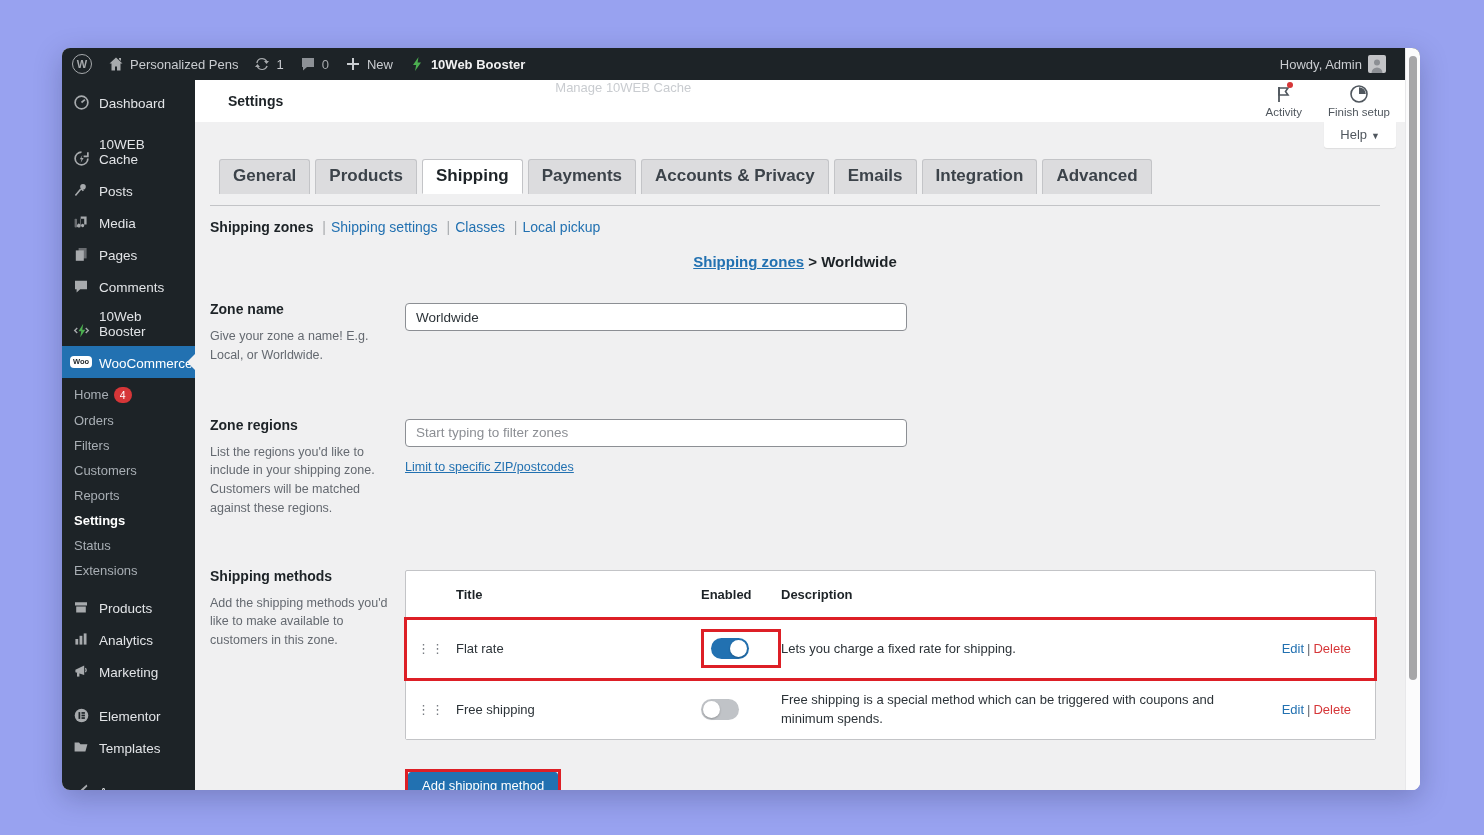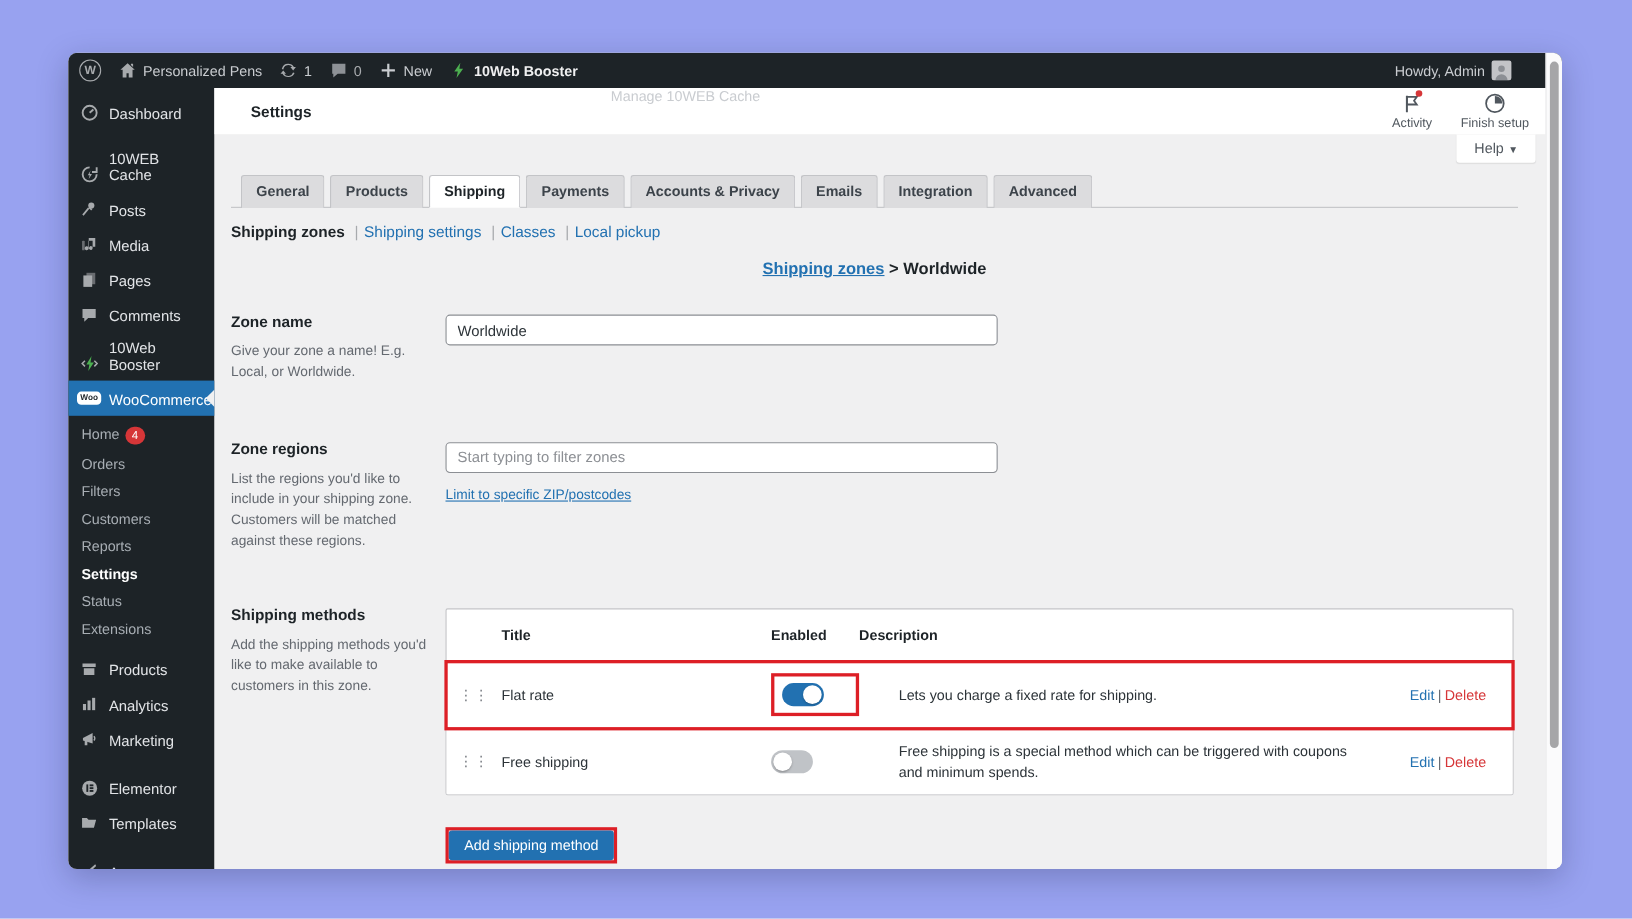--- a/index.html
+++ b/index.html
@@ -53,22 +53,22 @@
   .red-dot { position:absolute; top:-2px; right:1px; width:6px; height:6px; border-radius:50%; background:#d63638; }
 
   .content { flex:1; position:relative; padding:0 40px 0 15px; overflow:hidden; }
   .help-btn { position:absolute; top:0; right:24px; background:#fff; color:#50575e; font-size:13px;
     padding:5px 16px 6px; border-radius:0 0 3px 3px; box-shadow:0 1px 1px rgba(0,0,0,.08); cursor:pointer; }
   .help-btn .caret { font-size:9px; margin-left:4px; }
 
   
   .tabs { margin-top:36px; border-bottom:1px solid #c3c4c7; padding-left:4px; display:flex; }
   .tab { background:#dcdcde; border:1px solid #c3c4c7; border-bottom:none; margin-left:5px;
-    padding:6px 13px 7px; font-size:13px; font-weight:600; color:#3c434a; cursor:pointer;
-    border-radius:3px 3px 0 0; position:relative; top:1px; margin-bottom:0; }
+    padding:6px 13px 7px; font-size:17px; font-weight:600; color:#3c434a; cursor:pointer;
+    border-radius:3px 3px 0 0; position:relative; top:1px; margin-bottom:12px; }
   .tab.active { background:#fff; border-bottom:1px solid #fff; color:#1d2327; }
 
   .subnav { margin-top:13px; font-size:14px; color:#646970; }
   .subnav .sn-current { font-weight:bold; color:#1d2327; }
   .subnav a { color:#2271b1; text-decoration:none; cursor:pointer; }
   .subnav .sep { margin:0 5px; color:#a7aaad; }
 
   .breadcrumb { margin-top:18px; font-size:15px; font-weight:bold; color:#1d2327;text-align:center; }
   .breadcrumb a { color:#2271b1; text-decoration:underline; cursor:pointer; }
 
@@ -83,21 +83,21 @@
   .zip-link { display:inline-block; margin-top:13px; font-size:12.5px; color:#2271b1; text-decoration:underline; cursor:pointer; }
 
   
   .methods-table { background:#fff; border:1px solid #c3c4c7; border-radius:2px; margin-right:4px; }
   .mt-grid { display:grid; grid-template-columns:50px 245px 80px 1fr 115px; align-items:center; }
   .mt-head { height:48px; border-bottom:1px solid #c3c4c7; font-size:13px; font-weight:bold; color:#1d2327; }
   .mt-row { min-height:60px; font-size:13px; color:#2c3338; background:#fff; }
   .mt-row + .mt-row { border-top:1px solid #e2e4e7; }
   .mt-row.annotated { outline:3px solid #dd1f26; outline-offset:-1px; position:relative; z-index:2; }
   .drag-handle { text-align:center; color:#787c82; font-size:13px; letter-spacing:1px; cursor:grab; user-select:none; }
-  .mt-desc { line-height:1.5; padding-right:20px;padding-left:36px; }
+  .mt-desc { line-height:1.5; padding-right:20px; }
   .mt-actions { text-align:right; padding-right:24px; font-size:13px; white-space:nowrap; }
   .mt-actions a { text-decoration:none; cursor:pointer; }
   .edit-link { color:#2271b1; }
   .del-link { color:#d63638; }
   .act-sep { color:#646970; margin:0 3px; }
 
   
   .toggle { width:38px; height:21px; border-radius:11px; background:#c0c3c7; position:relative;
     display:inline-block; cursor:pointer; vertical-align:middle; }
   .toggle .knob { position:absolute; top:2px; left:2px; width:17px; height:17px; border-radius:50%;
@@ -167,21 +167,21 @@
         <svg viewBox="0 0 16 16" width="16" height="16">
             <path d="M9.5 1 4 9h3.2L6 15l6-8.5H8.6z" fill="#4caf50"></path>
           </svg>
       </span>
       <span class="ab-bold">10Web Booster</span>
     </span>
     <span class="ab-item" style="margin-left:14px;margin-top:47px;">
       <span>Manage 10WEB Cache</span>
     </span>
     <span class="ab-right">
-      <span class="ab-item" style="margin-right:12px;">
+      <span class="ab-item" style="margin-right:0;">
         <span>Howdy, Admin</span>
         <span class="avatar">
           <svg viewBox="0 0 16 16" width="16" height="16">
               <circle cx="8" cy="5.5" r="3" fill="#8c8f94"></circle>
               <path d="M2.5 16a5.5 5.5 0 0 1 11 0z" fill="#8c8f94"></path>
             </svg>
         </span>
       </span>
     </span>
   </div>

